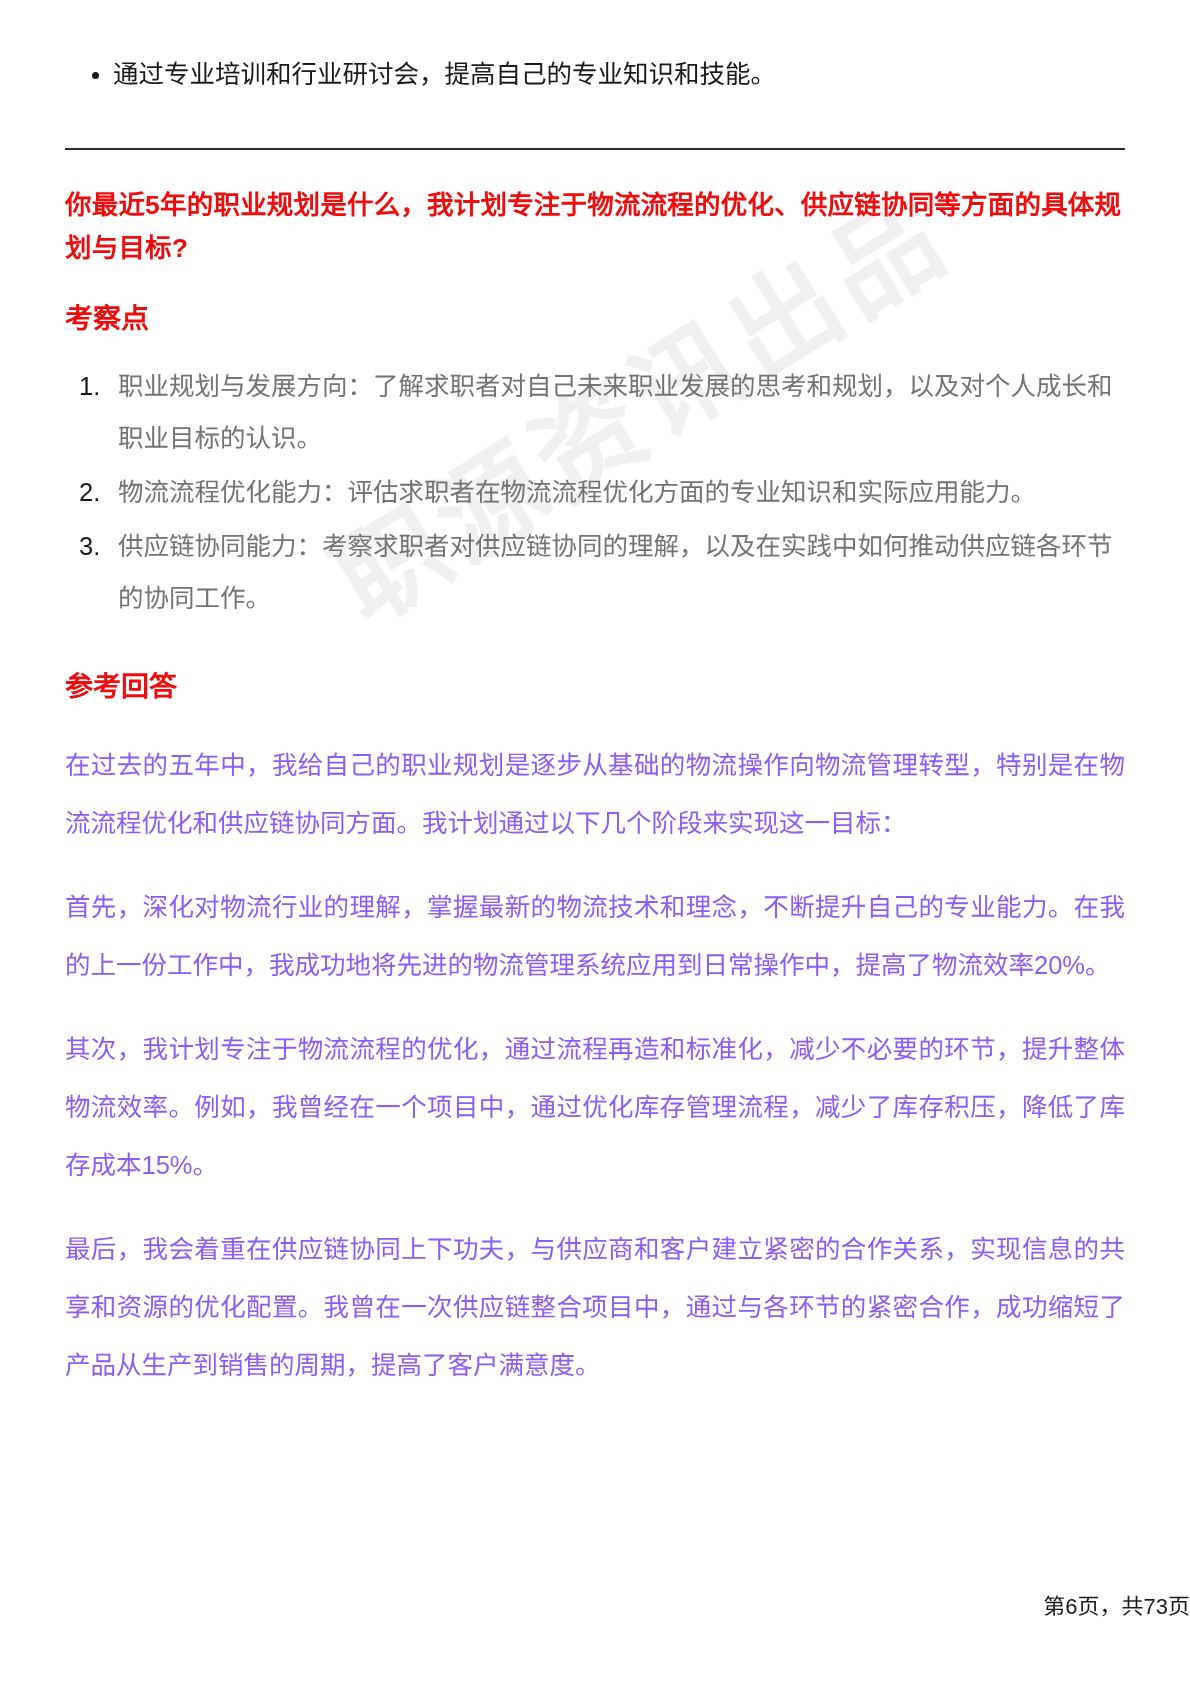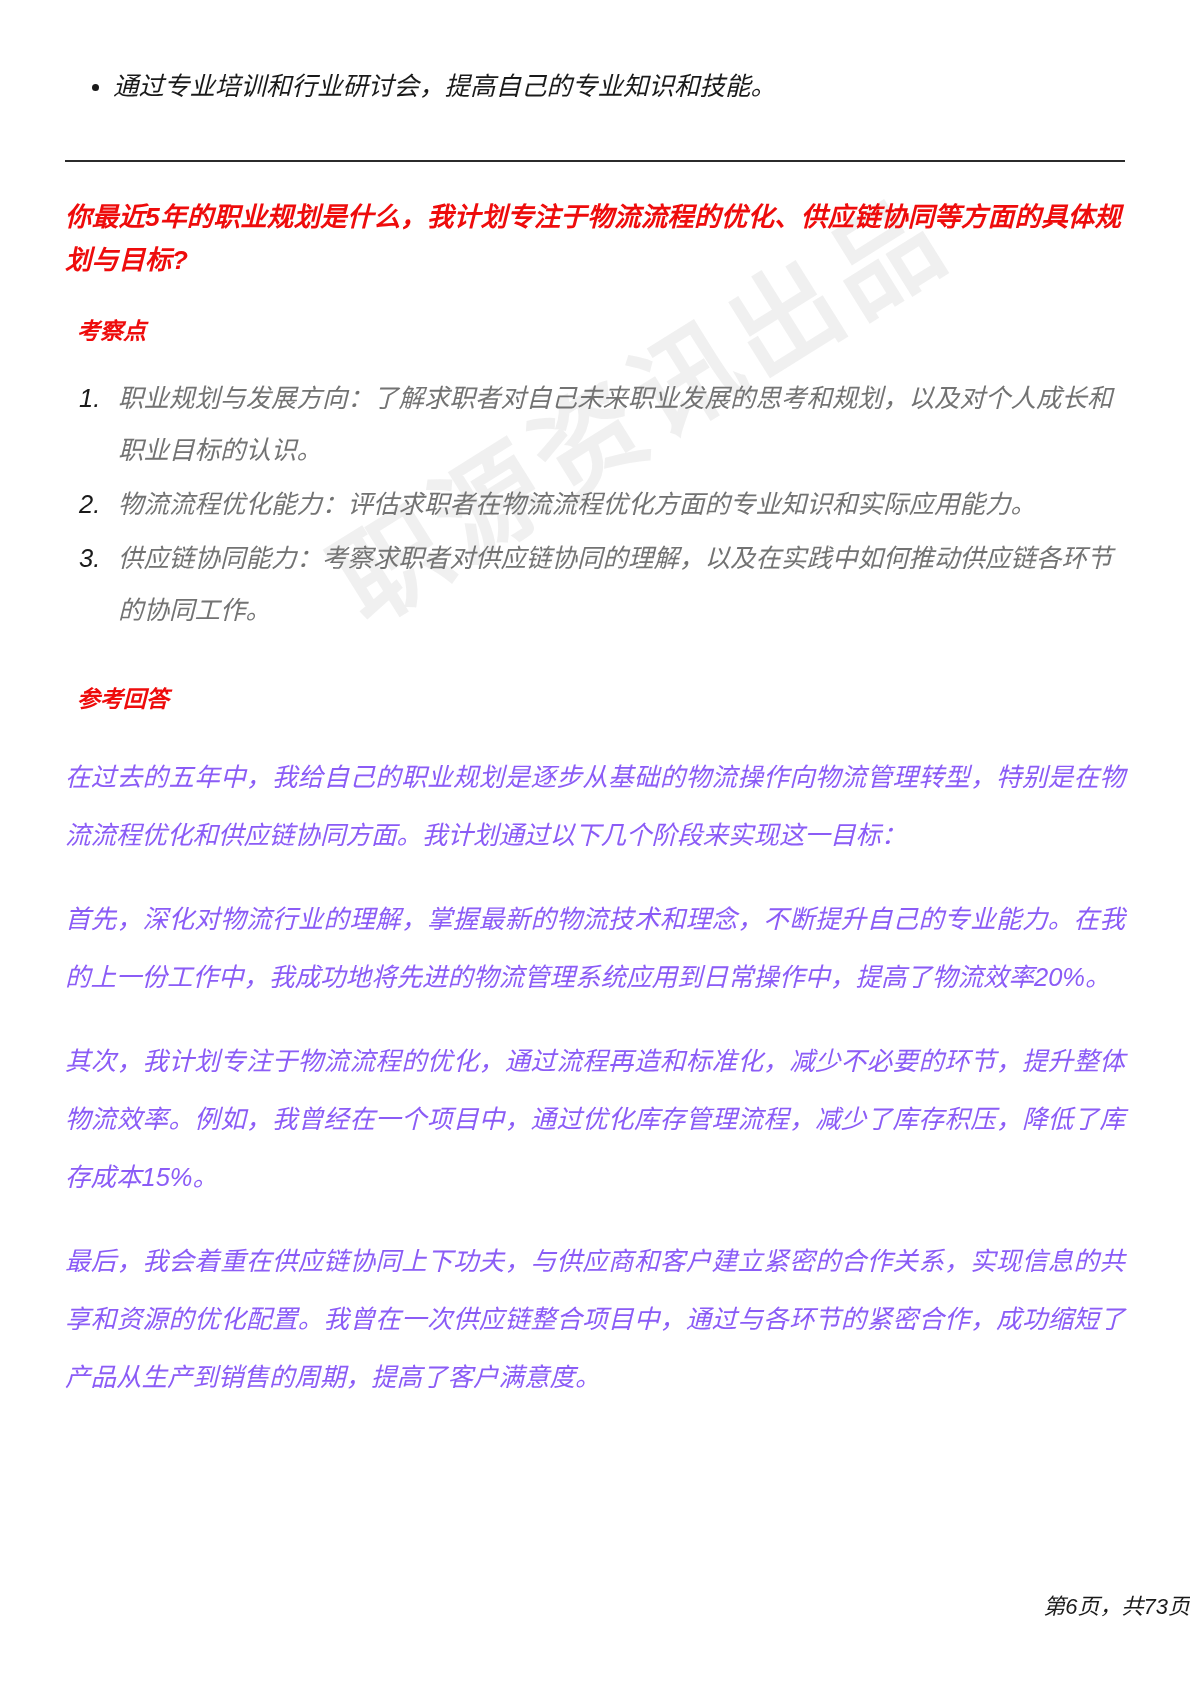--- a/index.html
+++ b/index.html
@@ -40,22 +40,21 @@
     font-family: "Liberation Sans", "DejaVu Sans", sans-serif;
   }
 
   
   .page {
     position: relative;
     z-index: 2;
     width: 1190px;
     height: 1684px;
     box-sizing: border-box;
-    padding: 16px 65px;
-    font-style: italic;
+    padding: 4px 65px;
   }
 
   
   .top-list {
     margin: 0;
     padding: 0;
     list-style: none;
     padding-top: 48px;
   }
   .top-list li {
@@ -90,24 +89,24 @@
     font-size: 26.5px;
     font-weight: 700;
     line-height: 43px;
     margin: 34px 0 0 0;
     letter-spacing: 0.2px;
   }
 
   
   .section-heading {
     color: #ee0c0c;
-    font-size: 23px;
+    font-size: 28px;
     font-weight: 700;
     line-height: 38px;
-    margin: 30px 0 0 12px;
+    margin: 30px 0 0 0;
   }
   .section-heading.answer {
     margin-top: 44px;
   }
 
   
   .points-list {
     margin: 22px 0 0 0;
     padding: 0;
     list-style: none;

